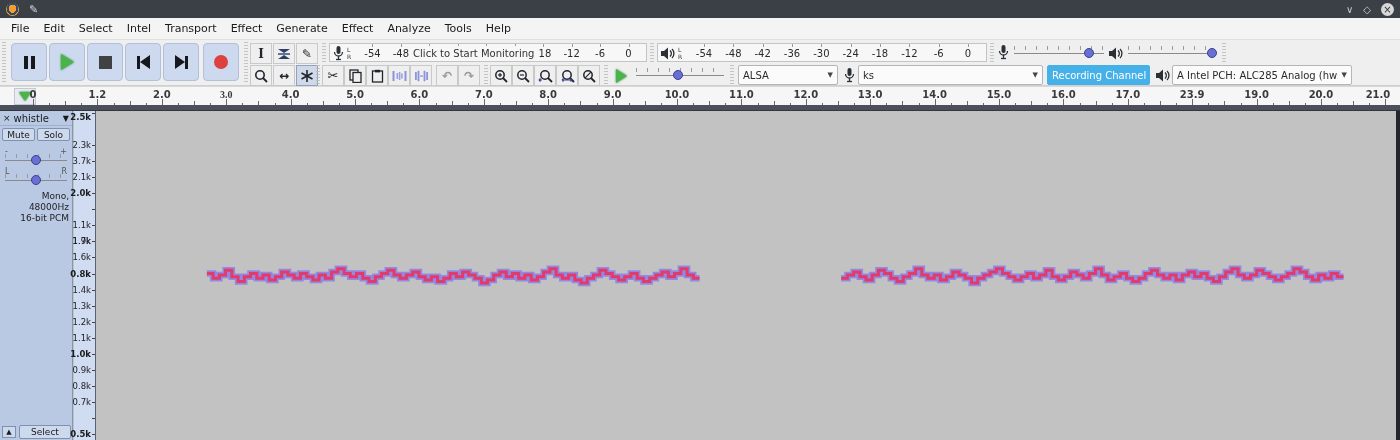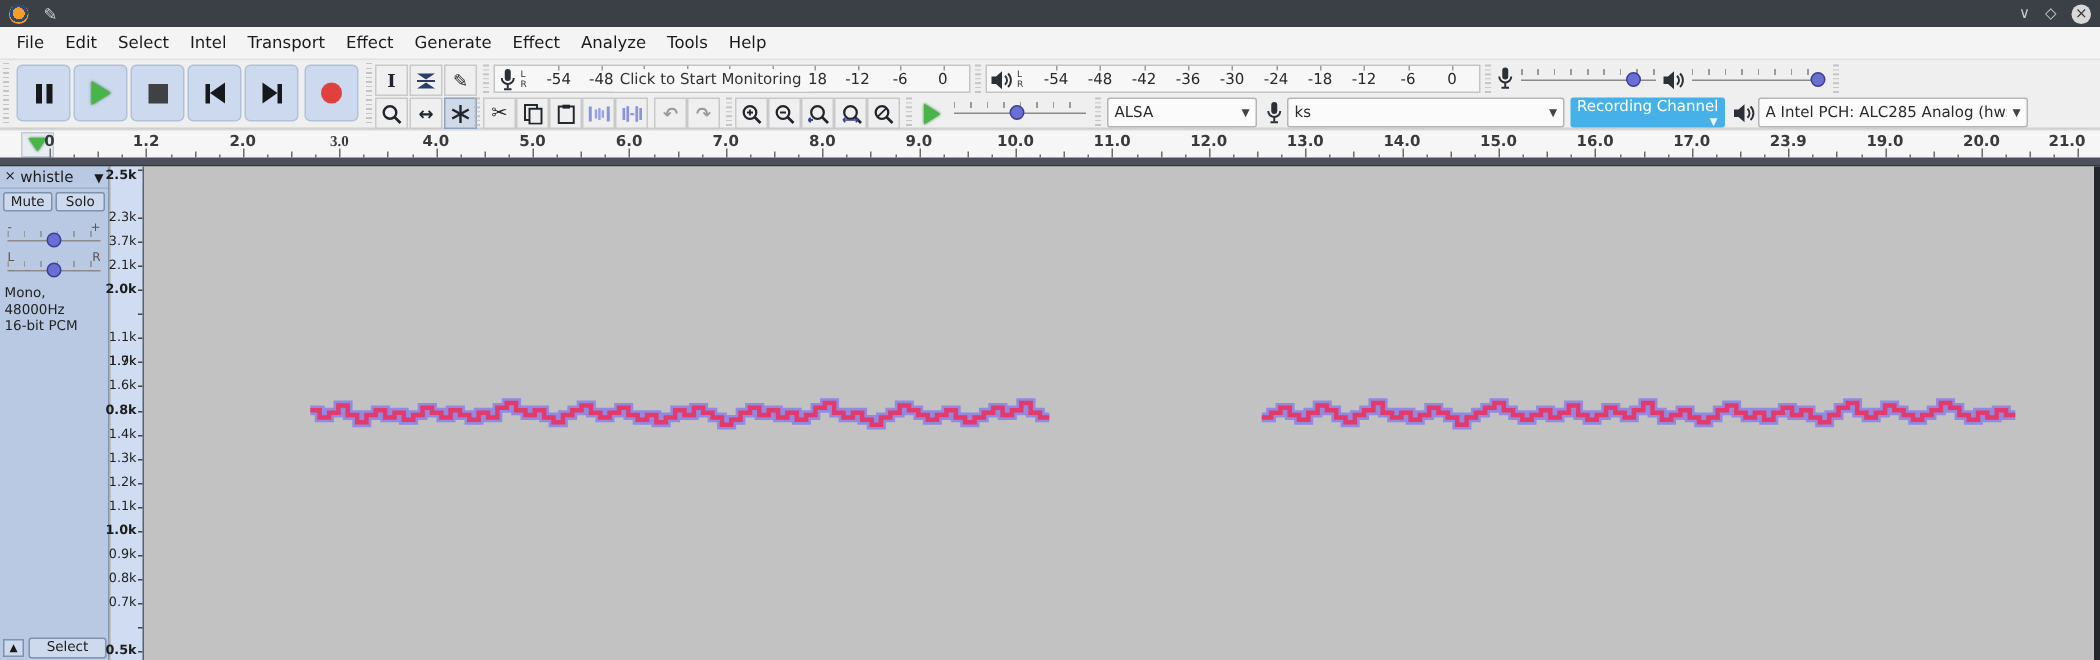--- a/index.html
+++ b/index.html
@@ -48,21 +48,21 @@
   
   .slider { position:relative; height:14px; }
   .slider .ticks { position:absolute; left:0; right:0; top:1px; height:4px; background-image:repeating-linear-gradient(90deg, #9a9a9a 0 1px, transparent 1px 11px); }
   .slider .line { position:absolute; left:0; right:0; top:8px; height:1px; background:#8a8a8a; }
   .slider .thumb { position:absolute; top:3px; width:10px; height:10px; border-radius:50%; background:#6a6fd6; border:1px solid #3c3f8f; transform:translateX(-50%); }
   .slider .endcap { position:absolute; top:-2px; font-size:8px; color:#555; }
 
   
   .drop { position:absolute; top:25px; height:20px; background:#fbfbfb; border:1px solid #b5b5b5; border-radius:2px; font-size:10px; color:#2a2a2a; display:flex; align-items:center; padding:0 4px; overflow:hidden; white-space:nowrap; }
   .drop .arrow { margin-left:auto; font-size:7px; color:#444; padding-left:4px; }
-  .drop.blue { background:#45b1e8; border-color:#45b1e8; color:#fff;flex-direction:column; }
+  .drop.blue { background:#45b1e8; border-color:#45b1e8; color:#fff; }
   .drop.blue .arrow { color:#e8f6ff; }
 
   svg.ic { display:block; }
 
   
   #timeline { position:absolute; left:0; top:86px; width:1400px; height:24px; background:#f6f6f6; border-top:1px solid #d8d8d8; }
   #timeline .darkstrip { position:absolute; left:0; bottom:0; width:100%; height:5px; background:#4b505a; }
   #timeline .tl-label { position:absolute; top:2px; transform:translateX(-50%); font-size:10px; font-weight:bold; color:#3a3a3a; }
   #timeline .tl-tick { position:absolute; bottom:5px; width:1px; background:#6a6a6a; }
   #pinbtn { position:absolute; left:14px; top:1px; width:22px; height:17px; background:#e9edf3; border:1px solid #c2c9d4; display:flex; align-items:center; justify-content:center; }
@@ -71,21 +71,21 @@
   
   #main { position:absolute; left:0; top:110px; width:1400px; height:330px; background:#c2c2c2; border-top:1px solid #33363c; }
   #trackpanel { position:absolute; left:0; top:0; width:73px; height:330px; background:#b9c9e4; border-right:1px solid #8195b5; }
   #trackpanel .head { display:flex; align-items:center; height:15px; border-bottom:1px solid #9fb2cf; font-size:10px; }
   #trackpanel .head .x { font-size:9px; padding:0 3px; }
   #trackpanel .head .nm { flex:1; }
   #trackpanel .head .dd { font-size:8px; padding-right:3px; }
   .ms-row { display:flex; gap:2px; padding:2px 2px; }
   .msbtn { flex:1; height:13px; background:#cdd9ec; border:1px solid #7e91ad; border-radius:2px; font-size:9px; text-align:center; line-height:12px; }
   .tp-slider { margin:6px 5px 0 5px; }
-  #trackinfo { padding:8px 3px 0 3px; font-size:9px; line-height:11px; color:#222; }
+  #trackinfo { padding:8px 3px 0 3px; font-size:9px; line-height:11px; color:#222;text-align:right; }
   #trackfoot { position:absolute; left:0; bottom:2px; width:73px; display:flex; gap:3px; padding:0 2px; align-items:center; }
   #trackfoot .up { width:14px; height:12px; background:#cdd9ec; border:1px solid #7e91ad; font-size:7px; text-align:center; line-height:11px; }
   #trackfoot .selbtn { flex:1; height:14px; background:#cdd9ec; border:1px solid #7e91ad; border-radius:2px; font-size:9px; text-align:center; line-height:13px; }
 
   #vruler { position:absolute; left:74px; top:0; width:22px; height:330px; background:#cfdcf2; border-right:1px solid #5a6070; }
   #vruler .vl { position:absolute; right:4px; transform:translateY(-50%); font-size:8.5px; color:#1c1c1c; }
   #vruler .vl.b { font-weight:bold; }
   #vruler .vt { position:absolute; right:0; width:3px; height:1px; background:#444; }
 
   #wave { position:absolute; left:96px; top:0; width:1300px; height:330px; background:#c2c2c2; }

